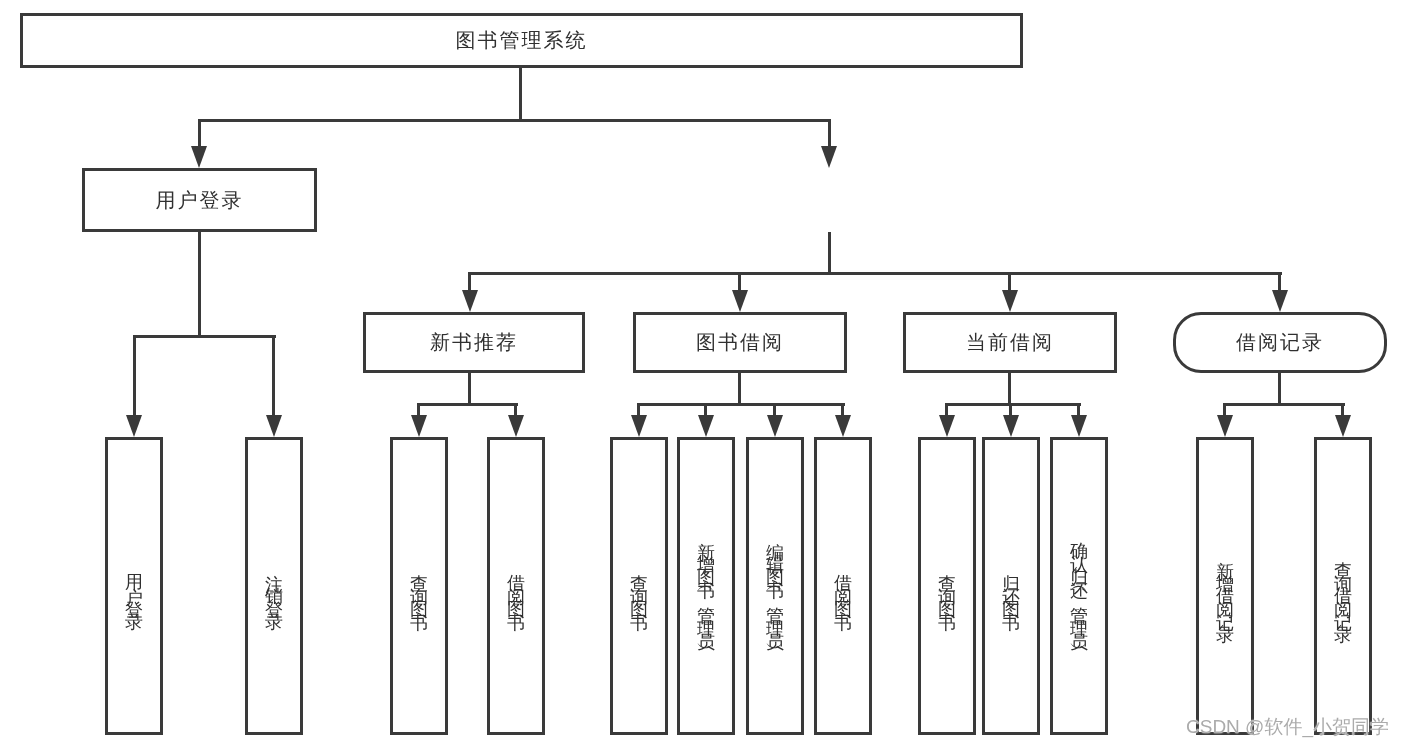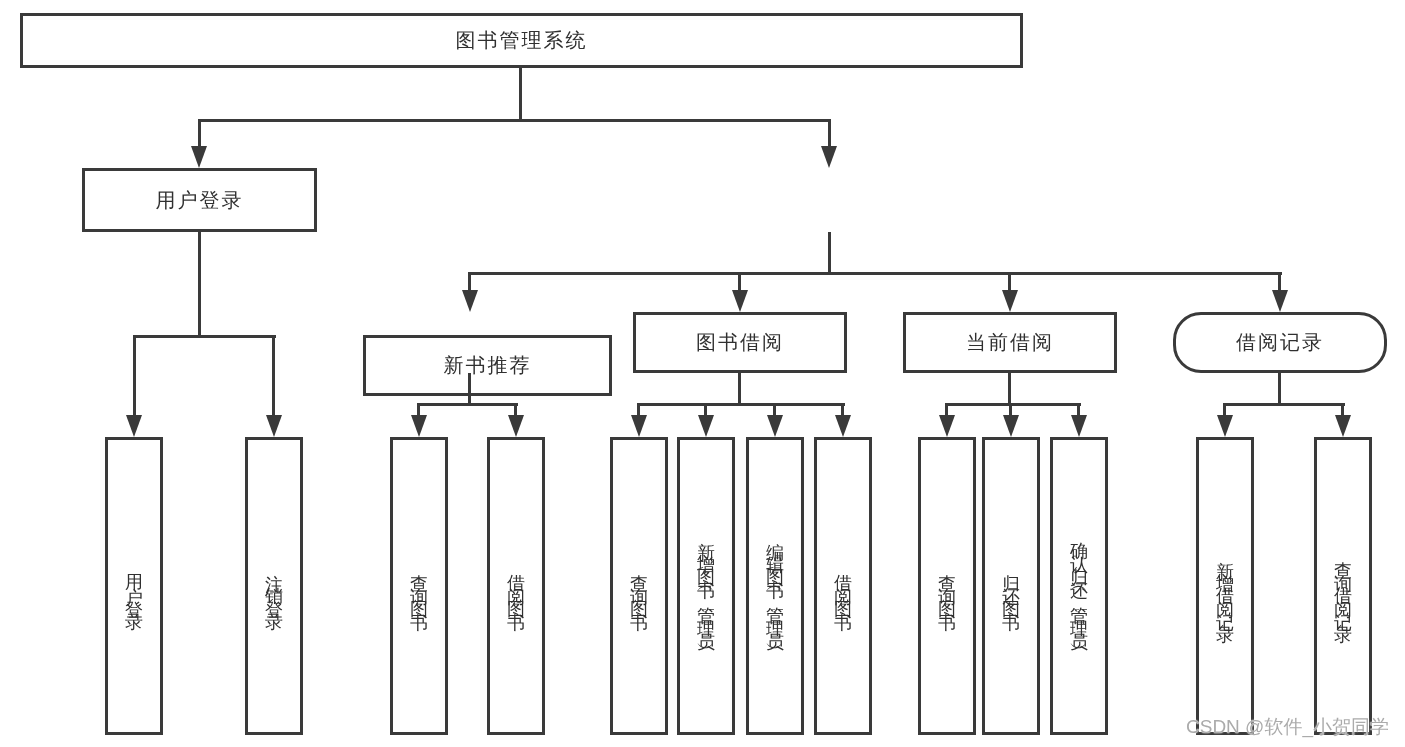--- a/index.html
+++ b/index.html
@@ -93,21 +93,21 @@
   <div class="ln" style="left:468px; top:272px; width:814px; height:3px;"></div>
   <div class="ln" style="left:468px;  top:272px; width:3px; height:20px;"></div>
   <div class="arr" style="left:462px;  top:290px;"></div>
   <div class="ln" style="left:738px;  top:272px; width:3px; height:20px;"></div>
   <div class="arr" style="left:732px;  top:290px;"></div>
   <div class="ln" style="left:1008px; top:272px; width:3px; height:20px;"></div>
   <div class="arr" style="left:1002px; top:290px;"></div>
   <div class="ln" style="left:1278px; top:272px; width:3px; height:20px;"></div>
   <div class="arr" style="left:1272px; top:290px;"></div>
 
-  <div class="box h" style="left:363px;  top:312px; width:249px; height:61px;margin-top:23px;">新书推荐</div>
+  <div class="box h" style="left:363px;  top:312px; width:222px; height:61px;">新书推荐</div>
   <div class="box h" style="left:633px;  top:312px; width:214px; height:61px;">图书借阅</div>
   <div class="box h" style="left:903px;  top:312px; width:214px; height:61px;">当前借阅</div>
   <div class="box h" style="left:1173px; top:312px; width:214px; height:61px;border-radius:28px;">借阅记录</div>
 
   <div class="ln" style="left:468px; top:373px; width:3px;   height:33px;"></div>
   <div class="ln" style="left:418px; top:403px; width:100px; height:3px;"></div>
   <div class="ln" style="left:417px; top:403px; width:3px;   height:14px;"></div>
   <div class="arr" style="left:411px; top:415px;"></div>
   <div class="ln" style="left:514px; top:403px; width:3px;   height:14px;"></div>
   <div class="arr" style="left:508px; top:415px;"></div>

